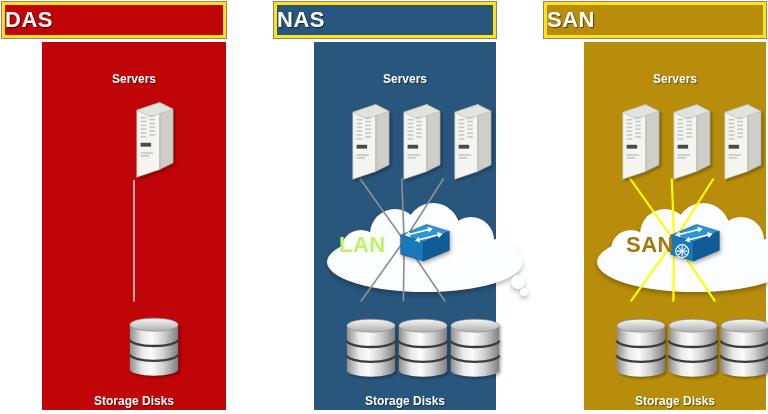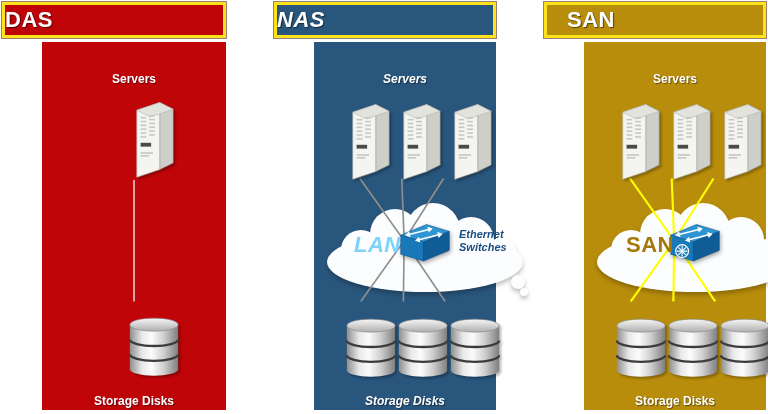--- a/index.html
+++ b/index.html
@@ -4,57 +4,57 @@
 <style>
   * { box-sizing: border-box; }
   html,body { margin:0; padding:0; }
   body {
     width:768px; height:414px; position:relative; overflow:hidden;
     background:#ffffff;
     font-family:"Liberation Sans", sans-serif;
   }
   .panel { position:absolute; top:2px; height:408px; }
   .panel.das { left:2px;   width:224px; }
-  .panel.nas { left:274px; width:222px;font-style:italic; }
+  .panel.nas { left:274px; width:222px; }
   .panel.san { left:544px; width:222px; }
 
   .panel-header {
     height:36px; border:3px solid #ffe31a; outline:1px solid rgba(70,20,0,.55);
     display:flex; align-items:center; 
   }
   .panel-title {
     color:#ffffff; font-weight:bold; font-size:22px; letter-spacing:.5px;
     text-shadow:1px 1px 1px rgba(0,0,0,.55);
   }
   .panel-body { position:relative; margin-top:4px; height:368px;margin-left:40px; }
 
   .das .panel-header, .das .panel-body { background:#c00509; }
   .nas .panel-header, .nas .panel-body { background:#29567d; }
-  .san .panel-header, .san .panel-body { background:#b88d0b;padding-left:20px; }
+  .san .panel-header, .san .panel-body { background:#b88d0b; }
 
   .mini-label {
     position:absolute; left:0; width:100%; text-align:center;
     color:#ffffff; font-weight:bold; font-size:12px;
     text-shadow:1px 1px 1px rgba(0,0,0,.45);
   }
   .servers-label { top:30px; }
   .storage-label { top:352px; }
 
   .lines  { position:absolute; left:0; top:0; width:100%; height:100%; }
   .tower  { position:absolute; width:46px; height:84px;
             filter:drop-shadow(2px 2px 1px rgba(0,0,0,.28)); }
   .disk   { position:absolute; width:52px; height:62px;
             filter:drop-shadow(2px 2px 1px rgba(0,0,0,.28)); }
   .cloud  { position:absolute; left:6px; top:158px; width:210px; height:100px;
             filter:drop-shadow(0 3px 2px rgba(0,0,0,.25)); }
   .switch { position:absolute; left:82px; top:178px; width:58px; height:44px;
             filter:drop-shadow(1px 2px 2px rgba(0,0,0,.35)); }
 
   .cloud-label { position:absolute; font-weight:bold; font-size:22px; letter-spacing:.5px; }
-  .nas .cloud-label { left:40px; top:190px; color:#7dd3fc; }
+  .nas .cloud-label { left:25px; top:190px; color:#bef264; }
   .san .cloud-label { left:42px; top:190px; color:#a3770a; }
 
   .switch-caption { position:absolute; top:186px; font-weight:bold;
                     font-size:11px; line-height:1.2; }
   .nas .switch-caption { left:145px; width:62px; color:#1b4d7e; }
   .san .switch-caption { left:141px; width:80px; color:#8d6a14; }
 
   
   .nas .tower-1, .san .tower-1 { left:33px;  top:56px; }
   .nas .tower-2, .san .tower-2 { left:84px;  top:56px; }
@@ -203,21 +203,20 @@
     <svg class="tower tower-2" viewBox="0 0 48 86">
         <use href="#sym-tower"></use>
       </svg>
     <svg class="tower tower-3" viewBox="0 0 48 86">
         <use href="#sym-tower"></use>
       </svg>
     <svg class="switch" viewBox="0 0 76 58">
         <use href="#sym-switch"></use>
       </svg>
     <div class="cloud-label">LAN</div>
-    <div class="switch-caption">Ethernet Switches</div>
     <svg class="disk disk-1" viewBox="0 0 56 66">
         <use href="#sym-disk"></use>
       </svg>
     <svg class="disk disk-2" viewBox="0 0 56 66">
         <use href="#sym-disk"></use>
       </svg>
     <svg class="disk disk-3" viewBox="0 0 56 66">
         <use href="#sym-disk"></use>
       </svg>
     <div class="mini-label storage-label">Storage Disks</div>

